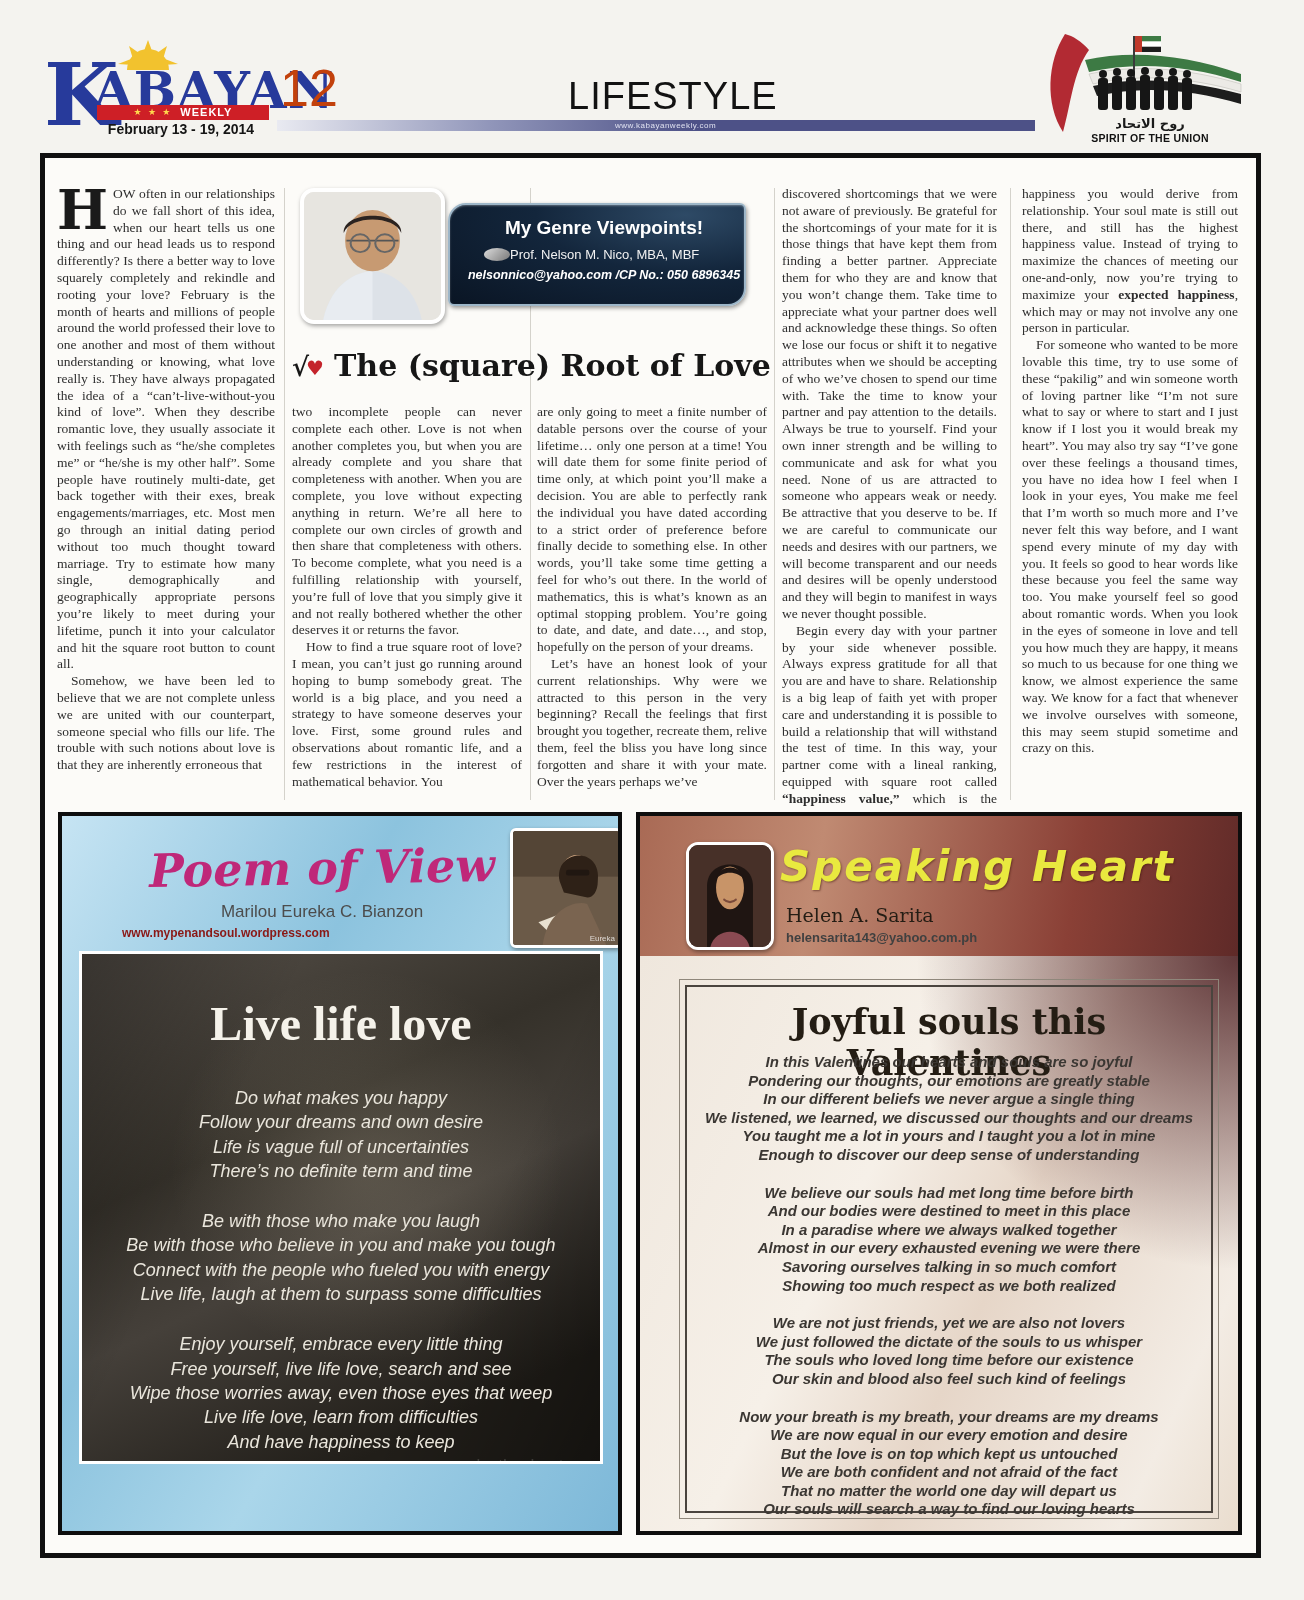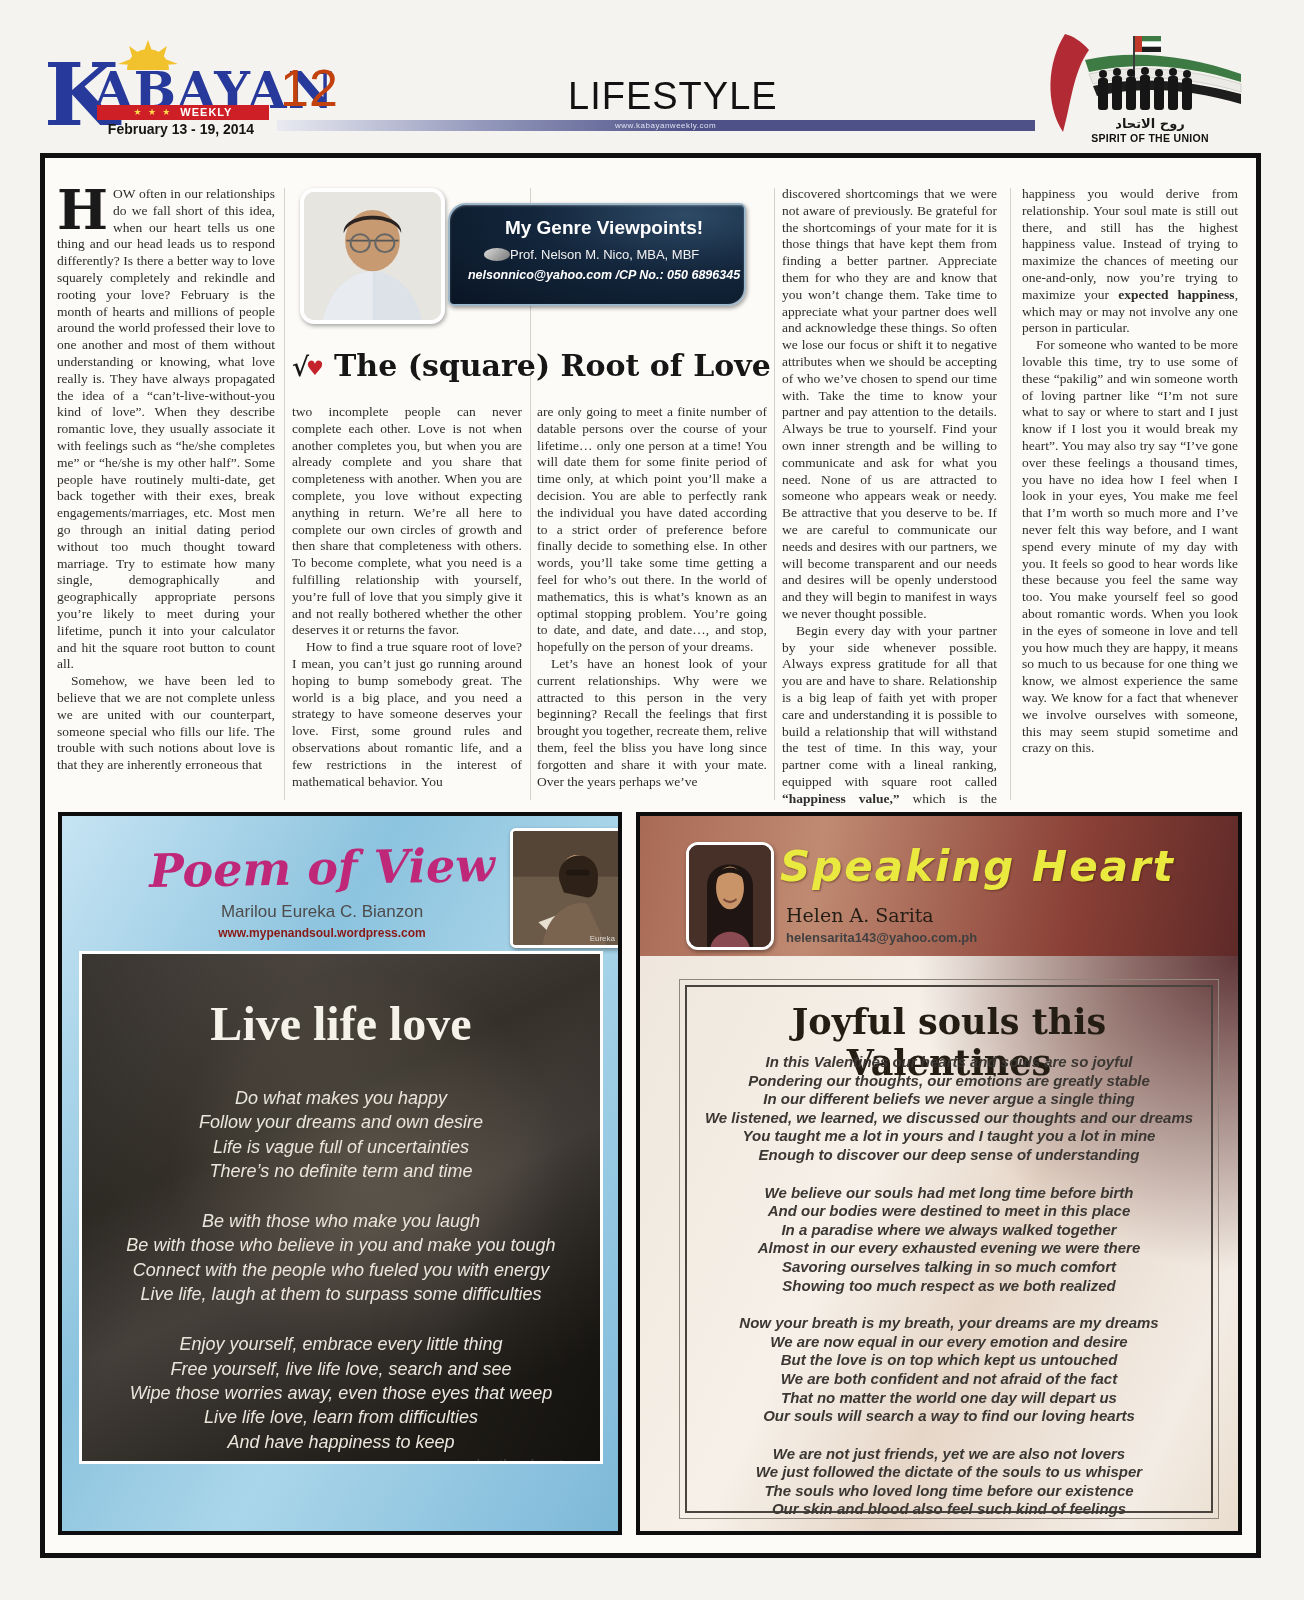--- a/index.html
+++ b/index.html
@@ -45,21 +45,21 @@
   .vp-contact { font-family:"Liberation Sans",sans-serif; font-style:italic; font-weight:bold; font-size:12.5px; margin-top:6px; text-align:center; color:#fff; }
 
   .headline { left:292px; top:348px; width:470px; white-space:nowrap; font-family:"DejaVu Serif",serif; font-weight:bold; font-size:30px; color:#161616; }
   .headline .sqrt { font-size:26px; }
   .headline .heart { color:#c4232b; font-size:20px; margin:0 10px 0 -3px; vertical-align:1px; }
 
   
   .pov-panel { left:58px; top:812px; width:564px; height:723px; border:4px solid #0d0d0d; background:linear-gradient(120deg,#c6e4f3,#8cc3de 35%,#aad6ea 60%,#7db8d8); overflow:hidden; }
   .pov-title { position:absolute; left:60px; top:28px; width:400px; text-align:center; font-family:"DejaVu Serif",serif; font-style:italic; font-weight:bold; font-size:46px; line-height:48px; color:#bf2879; transform:rotate(-1deg); }
   .pov-author { position:absolute; left:60px; top:86px; width:400px; text-align:center; font-family:"Liberation Sans",sans-serif; font-size:17px; color:#4c4c4c; }
-  .pov-url { position:absolute; left:60px; top:110px; width:400px; text-align:center; font-family:"Liberation Sans",sans-serif; font-weight:bold; font-size:12px; color:#8a1815; }
+  .pov-url { position:absolute; left:60px; top:110px; width:400px; font-family:"Liberation Sans",sans-serif; font-weight:bold; font-size:12px; color:#8a1815; }
   .pov-avatar { position:absolute; left:448px; top:12px; width:112px; height:120px; border:3px solid #fff; border-radius:6px; overflow:hidden; background:#5a4c3e; box-shadow:1px 2px 4px rgba(0,0,0,0.4); }
   .pov-avatar .tag { position:absolute; right:4px; bottom:2px; font-family:"Liberation Sans",sans-serif; font-size:8px; color:rgba(255,255,255,0.75); }
   .pov-photo { position:absolute; left:17px; top:135px; width:524px; height:513px; border:3px solid #fff;
       background:linear-gradient(155deg,#57514a,#35312a 35%,#45403a 55%,#211e19 85%),#2c2924; overflow:hidden; }
   .pov-photo::before { content:""; position:absolute; inset:0; background:radial-gradient(circle at 55% 42%, rgba(190,178,152,0.22), transparent 48%), linear-gradient(115deg, rgba(0,0,0,0.35), transparent 30%, transparent 70%, rgba(0,0,0,0.4)); }
   .pov-poem-title { position:absolute; left:0; top:42px; width:100%; text-align:center; font-family:"Liberation Serif",serif; font-weight:bold; font-size:48px; color:#f5f2ea; }
   .pov-stanzas { position:absolute; left:0; top:132px; width:100%; text-align:center; font-family:"Liberation Sans",sans-serif; font-style:italic; font-size:18px; line-height:24.3px; color:#eae6dc; }
   .pov-stanzas .stanza { white-space:pre-line; margin-bottom:26px; }
   .pov-watermark { position:absolute; right:28px; top:502px; font-family:"Liberation Sans",sans-serif; font-size:17px; color:rgba(255,255,255,0.16); }
   .pov-credit { position:absolute; left:0; top:530px; width:100%; text-align:center; font-family:"Liberation Serif",serif; font-style:italic; font-weight:bold; font-size:13px; color:#b3ab9a; }
@@ -259,25 +259,25 @@
 In our different beliefs we never argue a single thing
 We listened, we learned, we discussed our thoughts and our dreams
 You taught me a lot in yours and I taught you a lot in mine
 Enough to discover our deep sense of understanding</div>
       <div class="stanza">We believe our souls had met long time before birth
 And our bodies were destined to meet in this place
 In a paradise where we always walked together
 Almost in our every exhausted evening we were there
 Savoring ourselves talking in so much comfort
 Showing too much respect as we both realized</div>
+      <div class="stanza">We are not just friends, yet we are also not lovers
+We just followed the dictate of the souls to us whisper
+The souls who loved long time before our existence
+Our skin and blood also feel such kind of feelings</div>
       <div class="stanza">Now your breath is my breath, your dreams are my dreams
 We are now equal in our every emotion and desire
 But the love is on top which kept us untouched
 We are both confident and not afraid of the fact
 That no matter the world one day will depart us
 Our souls will search a way to find our loving hearts</div>
-      <div class="stanza">We are not just friends, yet we are also not lovers
-We just followed the dictate of the souls to us whisper
-The souls who loved long time before our existence
-Our skin and blood also feel such kind of feelings</div>
     </div>
   </div>
 </div>
 
 </body></html>

